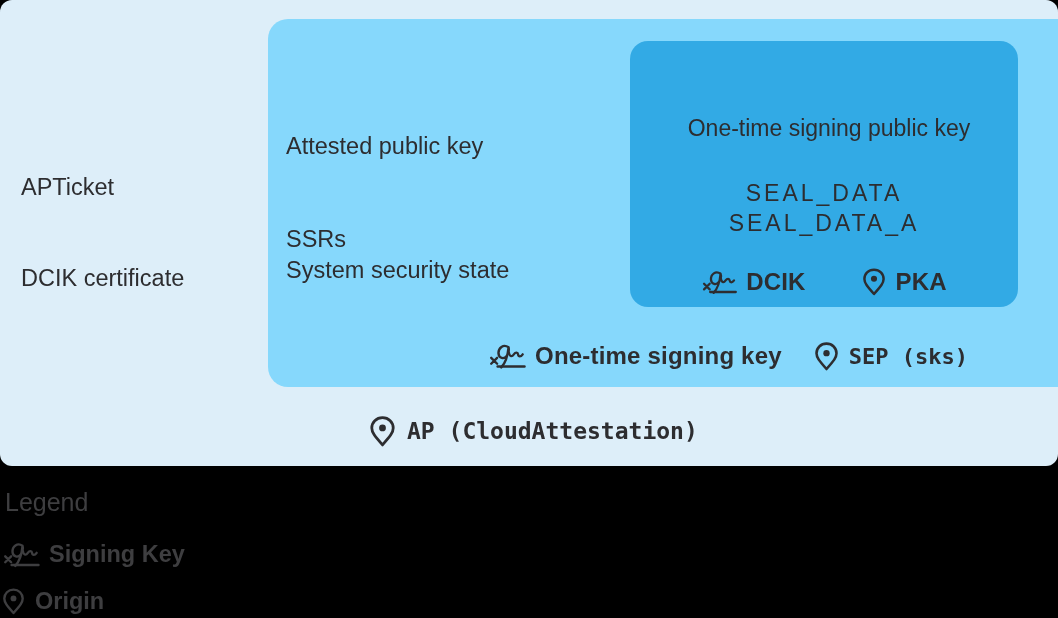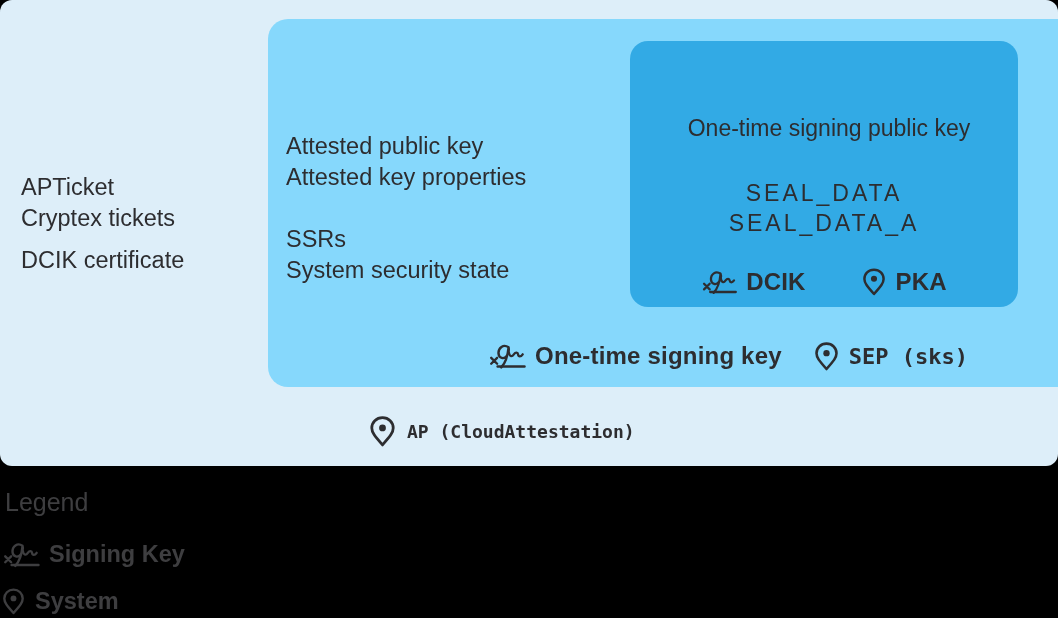--- a/index.html
+++ b/index.html
@@ -30,21 +30,21 @@
     background: var(--middle); border-radius: 20px;
   }
   .inner-box {
     position: absolute; left: 362px; top: 22px; width: 388px; height: 266px;
     background: var(--inner); border-radius: 18px;
   }
 
   
   .text-block { position: absolute; font-size: 23.5px; line-height: 31px; color: var(--ink); }
   .outer-lines-top    { left: 21px; top: 172px; }
-  .outer-lines-bottom { left: 21px; top: 245px; }
+  .outer-lines-bottom { left: 21px; top: 263px; }
   .mid-lines-top      { left: 18px; top: 112px; }
   .mid-lines-bottom   { left: 18px; top: 205px; }
 
   .inner-title {
     position: absolute; left: 0; right: 8px; top: 74px;
     text-align: center; font-size: 23px; color: var(--ink); padding-left: 18px;
   }
   .seal-block {
     position: absolute; left: 0; right: 0; top: 137px;
     text-align: center; font-size: 23px; line-height: 30px;
@@ -65,21 +65,21 @@
   .b-mono {
     font-family: "DejaVu Sans Mono", "Liberation Mono", monospace;
     font-weight: 700; font-size: 22px;
   }
 
   .ap-badge {
     position: absolute; left: 369px; top: 412px; height: 38px;
     display: inline-flex; align-items: center; color: var(--ink);
   }
   .ap-badge .pin-icon { margin-right: 11px; }
-  .ap-badge .b-mono { font-size: 18px; }
+  .ap-badge .b-mono { font-size: 23px; }
 
   
   .legend { position: absolute; left: 0; top: 466px; width: 948px; height: 152px; color: var(--legend_ink); }
   .legend-title { position: absolute; left: 5px; top: 22px; font-size: 25px; color: var(--legend_ink); }
   .legend-row {
     position: absolute; left: 2px; display: inline-flex; align-items: center;
     color: var(--legend_ink);
     justify-content: flex-end;
   }
   .legend-row-signing { top: 70px; height: 36px; }
@@ -92,31 +92,29 @@
 </style>
 </head>
 <body>
 
 <div class="canvas">
 
   <div class="outer-box">
 
     <div class="text-block outer-lines-top">
       <div>APTicket</div>
-      <div>Cryptex tickets</div>
     </div>
     <div class="text-block outer-lines-bottom">
       <div>DCIK certificate</div>
     </div>
 
     <div class="middle-box">
 
       <div class="text-block mid-lines-top">
         <div>Attested public key</div>
-        <div>Attested key properties</div>
       </div>
       <div class="text-block mid-lines-bottom">
         <div>SSRs</div>
         <div>System security state</div>
       </div>
 
       <div class="inner-box">
         <div class="inner-title">One-time signing public key</div>
         <div class="seal-block">
           <div>SEAL_DATA</div>
@@ -182,17 +180,17 @@
         <path d="M10.5 28.5 L40 28.5"></path>
       </svg>
       <span class="legend-label">Signing Key</span>
     </div>
 
     <div class="legend-row legend-row-origin">
       <svg class="pin-icon" width="23" height="29" viewBox="0 0 26 32" fill="none" stroke="currentColor" stroke-width="2.7" stroke-linecap="round" stroke-linejoin="round">
         <path d="M13 2.6 C7 2.6 2.6 7.1 2.6 12.7 C2.6 17 5.4 20.4 13 29 C20.6 20.4 23.4 17 23.4 12.7 C23.4 7.1 19 2.6 13 2.6 Z"></path>
         <circle cx="13" cy="12.5" r="3.3" fill="currentColor" stroke="none"></circle>
       </svg>
-      <span class="legend-label">System</span>
+      <span class="legend-label">Origin</span>
     </div>
   </div>
 
 </div>
 
 </body></html>

